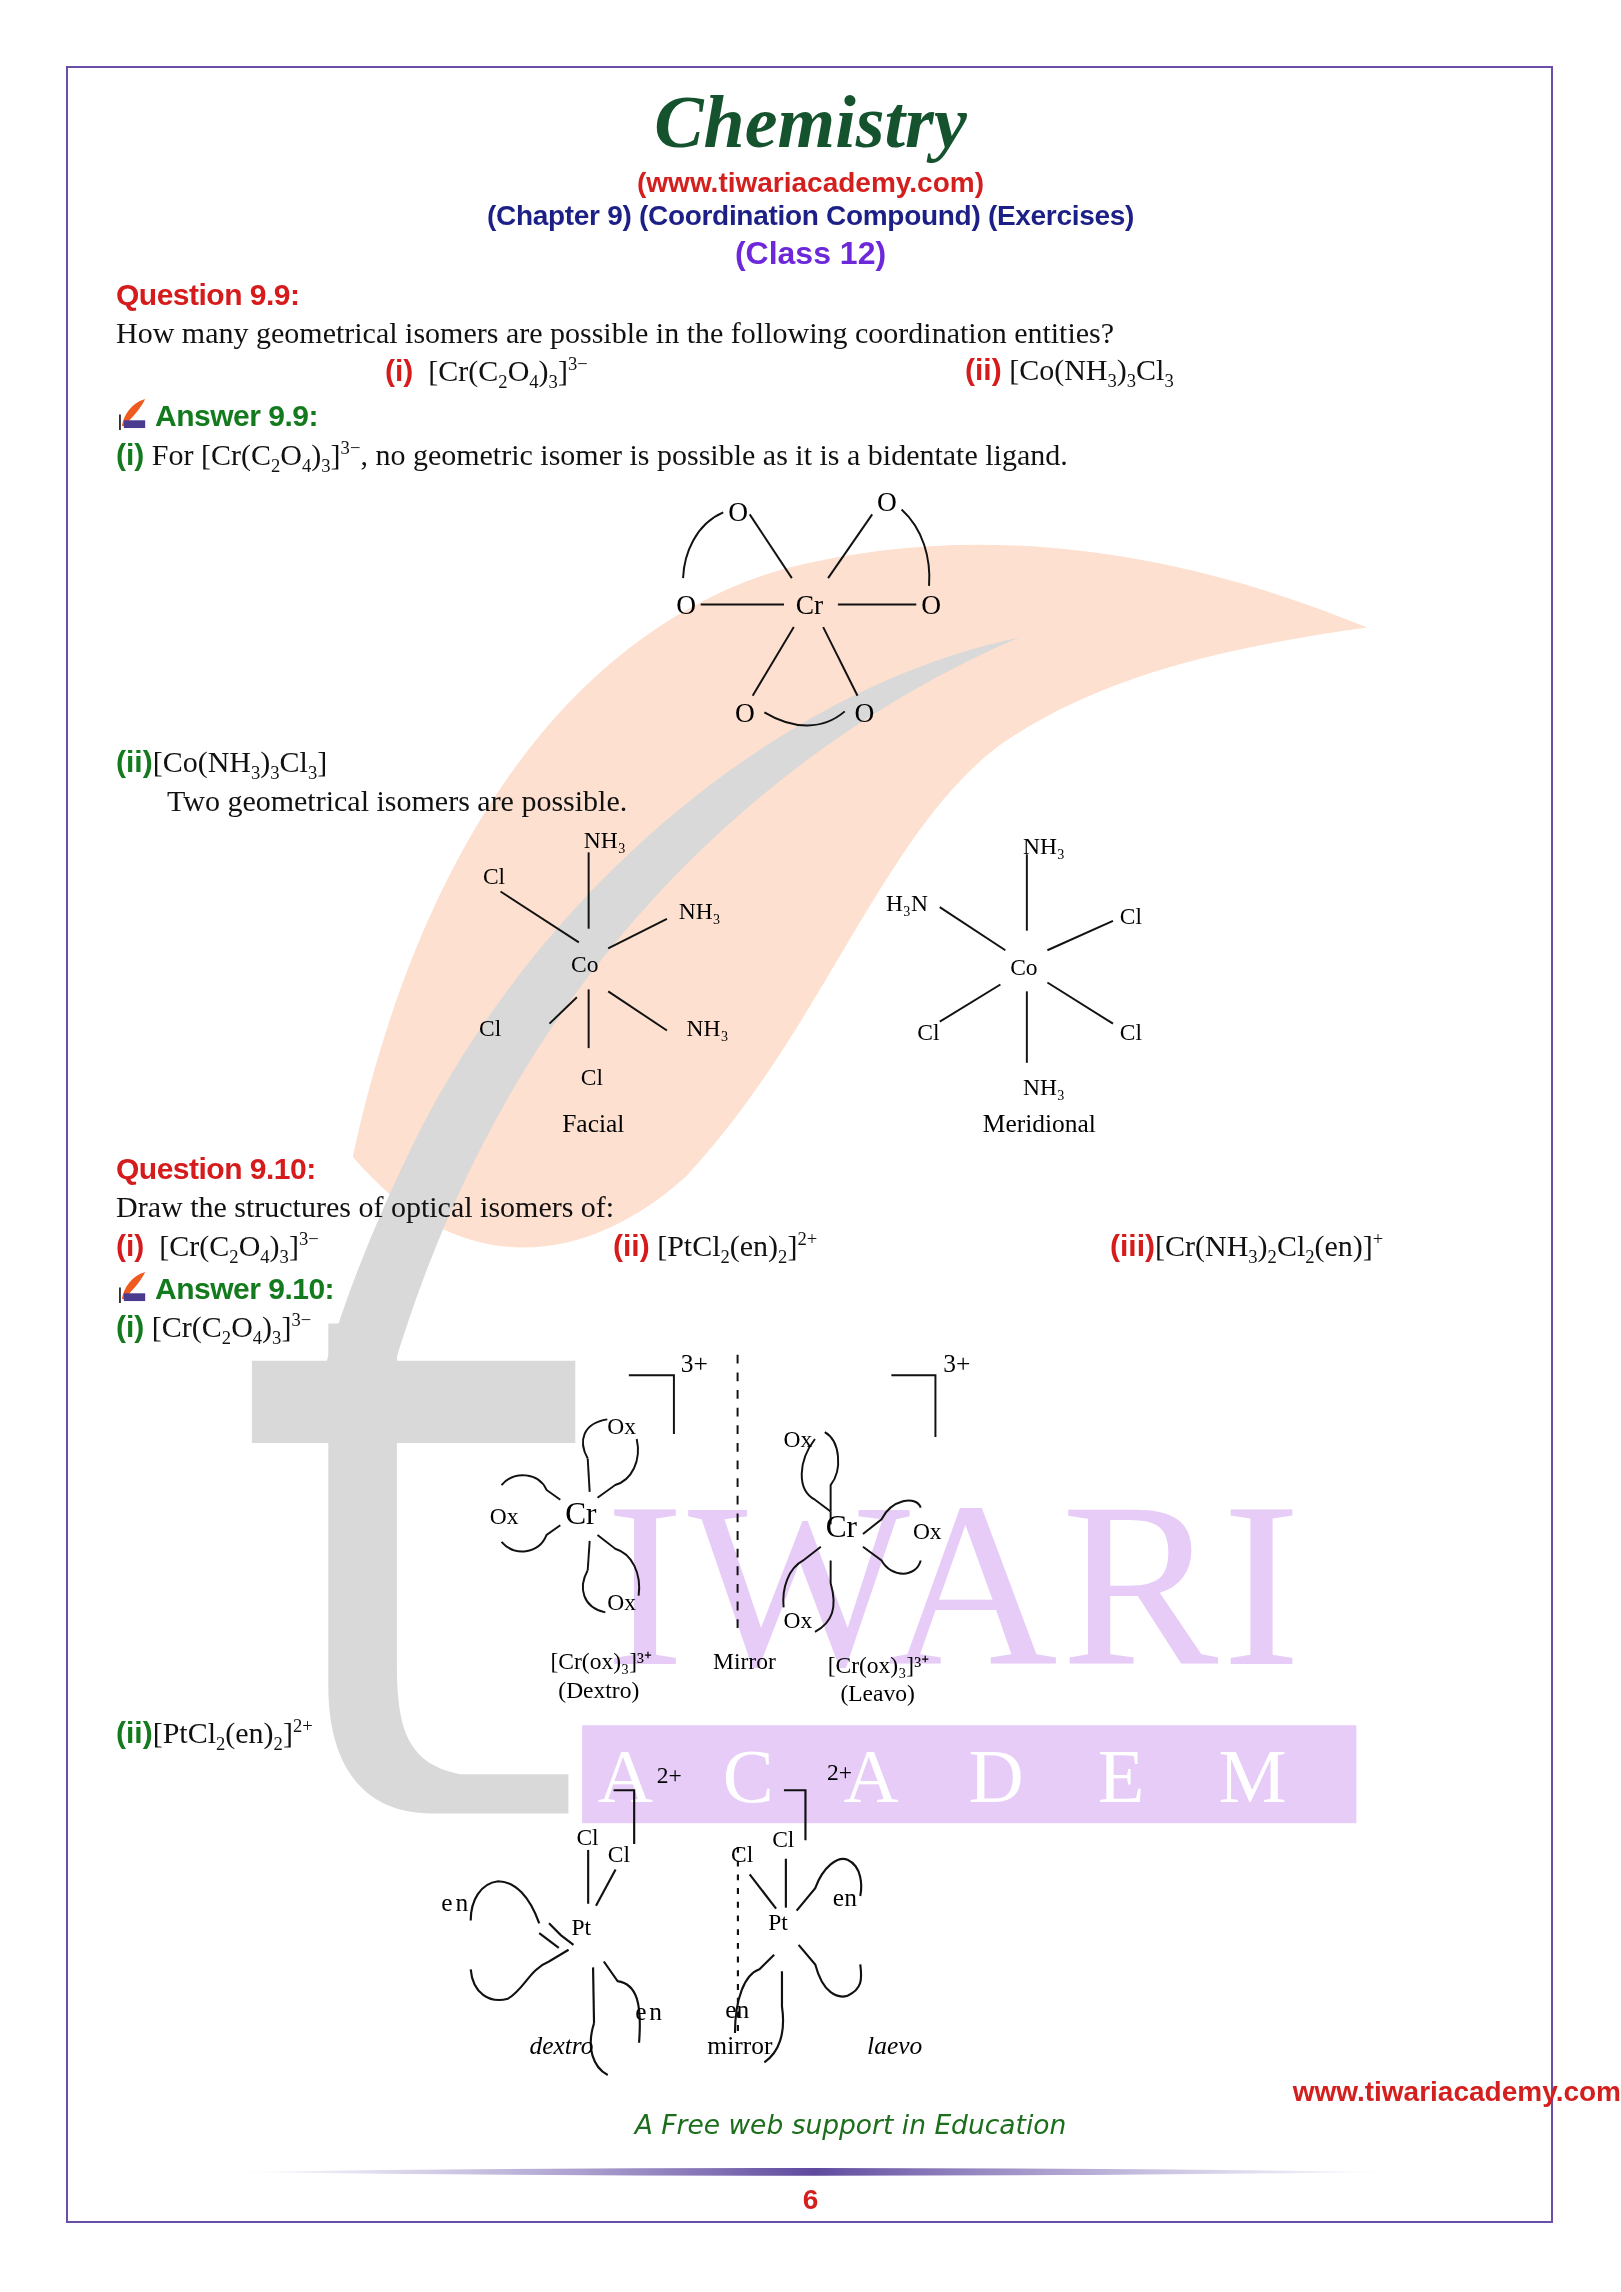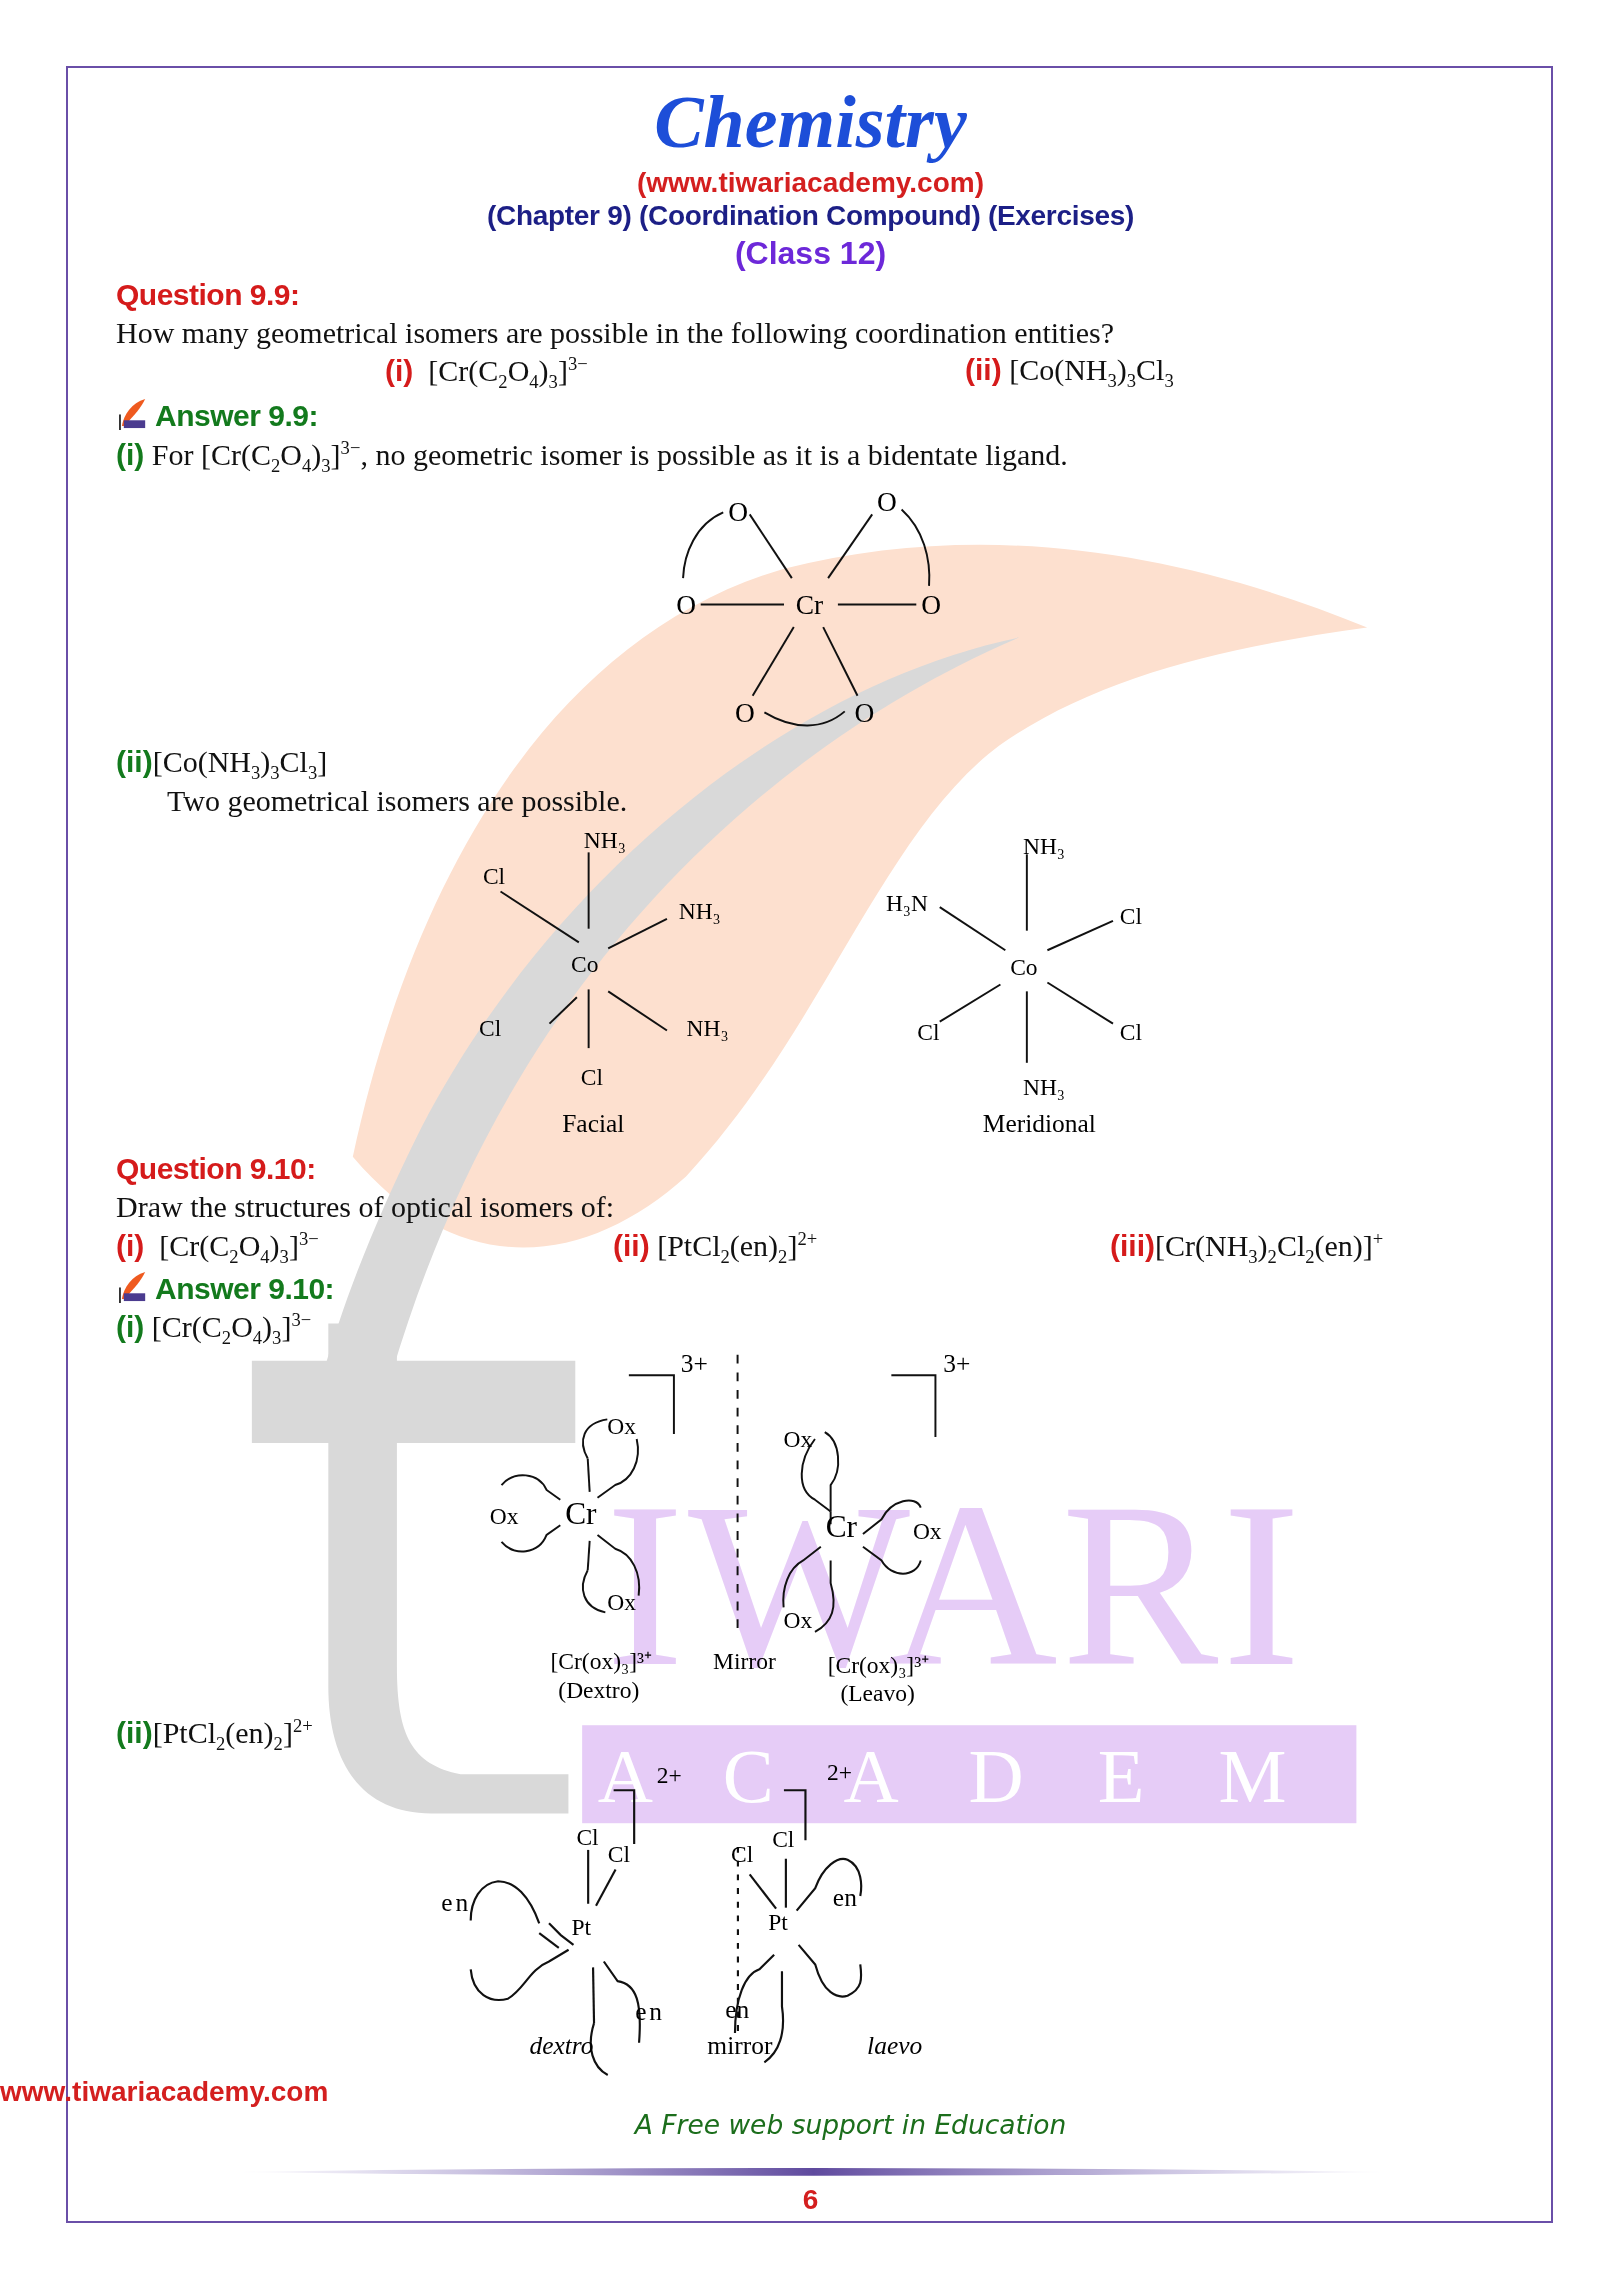--- a/index.html
+++ b/index.html
@@ -4,34 +4,34 @@
 <style>
   html, body { margin: 0; padding: 0; background: #ffffff; }
   body { width: 1621px; height: 2293px; position: relative; overflow: hidden;
          font-family: "Liberation Serif", "DejaVu Serif", serif; color: #111; }
   .page-border { position: absolute; left: 66px; top: 66px; width: 1487px; height: 2157px;
                  border: 2.9px solid #6a4fa8; box-sizing: border-box; }
   .wm { position: absolute; left: 0; top: 0; width: 1621px; height: 2293px; z-index: 0; }
   .layer { position: absolute; z-index: 2; }
   .abs { position: absolute; z-index: 2; white-space: nowrap; }
   .title { left: 0; width: 1621px; text-align: center; top: 80px; font-size: 74px;
-           font-style: italic; font-weight: bold; color: #1d4ed8; font-family: "Liberation Serif", serif; }
+           font-style: italic; font-weight: bold; color: #14532d; font-family: "Liberation Serif", serif; }
   .site { left: 0; width: 1621px; text-align: center; top: 167px; font-size: 28px; font-weight: bold;
           color: #d41f1f; font-family: "Liberation Sans Narrow", "Liberation Sans", sans-serif; }
   .chapter { left: 0; width: 1621px; text-align: center; top: 200px; font-size: 28px; font-weight: bold;
              color: #1c1f86; font-family: "Liberation Sans", sans-serif; letter-spacing: -0.3px; }
   .class12 { left: 0; width: 1621px; text-align: center; top: 235px; font-size: 32px; font-weight: bold;
              color: #6d28d9; font-family: "Liberation Sans", sans-serif; }
   .qhead { color: #d51b1b; font-weight: bold; font-size: 30px; font-family: "Liberation Sans", sans-serif; letter-spacing: -0.5px; }
   .ahead { color: #137a1d; font-weight: bold; font-size: 30px; font-family: "Liberation Sans", sans-serif; letter-spacing: -0.5px; }
   .body { font-size: 30px; color: #111; font-family: "Liberation Serif", serif; }
   .red { color: #d51b1b; font-weight: bold; font-family: "Liberation Sans", sans-serif; }
   .green { color: #137a1d; font-weight: bold; font-family: "Liberation Sans", sans-serif; }
   sub, sup { font-size: 0.62em; }
-  .footer-site { left: 0; width: 1621px; text-align: left; top: 2076px; font-size: 28px; font-weight: bold;
+  .footer-site { left: 0; width: 1621px; text-align: right; top: 2076px; font-size: 28px; font-weight: bold;
                  color: #d41f1f; font-family: "Liberation Sans", sans-serif; }
   .footer-tag { left: 0; width: 1621px; text-align: center; top: 2109px; font-size: 26.5px; font-style: italic;
                 color: #1c6e1c; font-family: "DejaVu Sans", sans-serif; padding-left: 40px; }
   .page-num { left: 0; width: 1621px; text-align: center; top: 2184px; font-size: 28px; font-weight: bold;
               color: #d41f1f; font-family: "Liberation Sans", sans-serif; }
   .ans-icon { display: inline-block; width: 37px; height: 33px; vertical-align: -3.9px; margin-right: 2px; }
   svg text { font-family: "Liberation Serif", serif; }
 </style>
 </head>
 <body>

